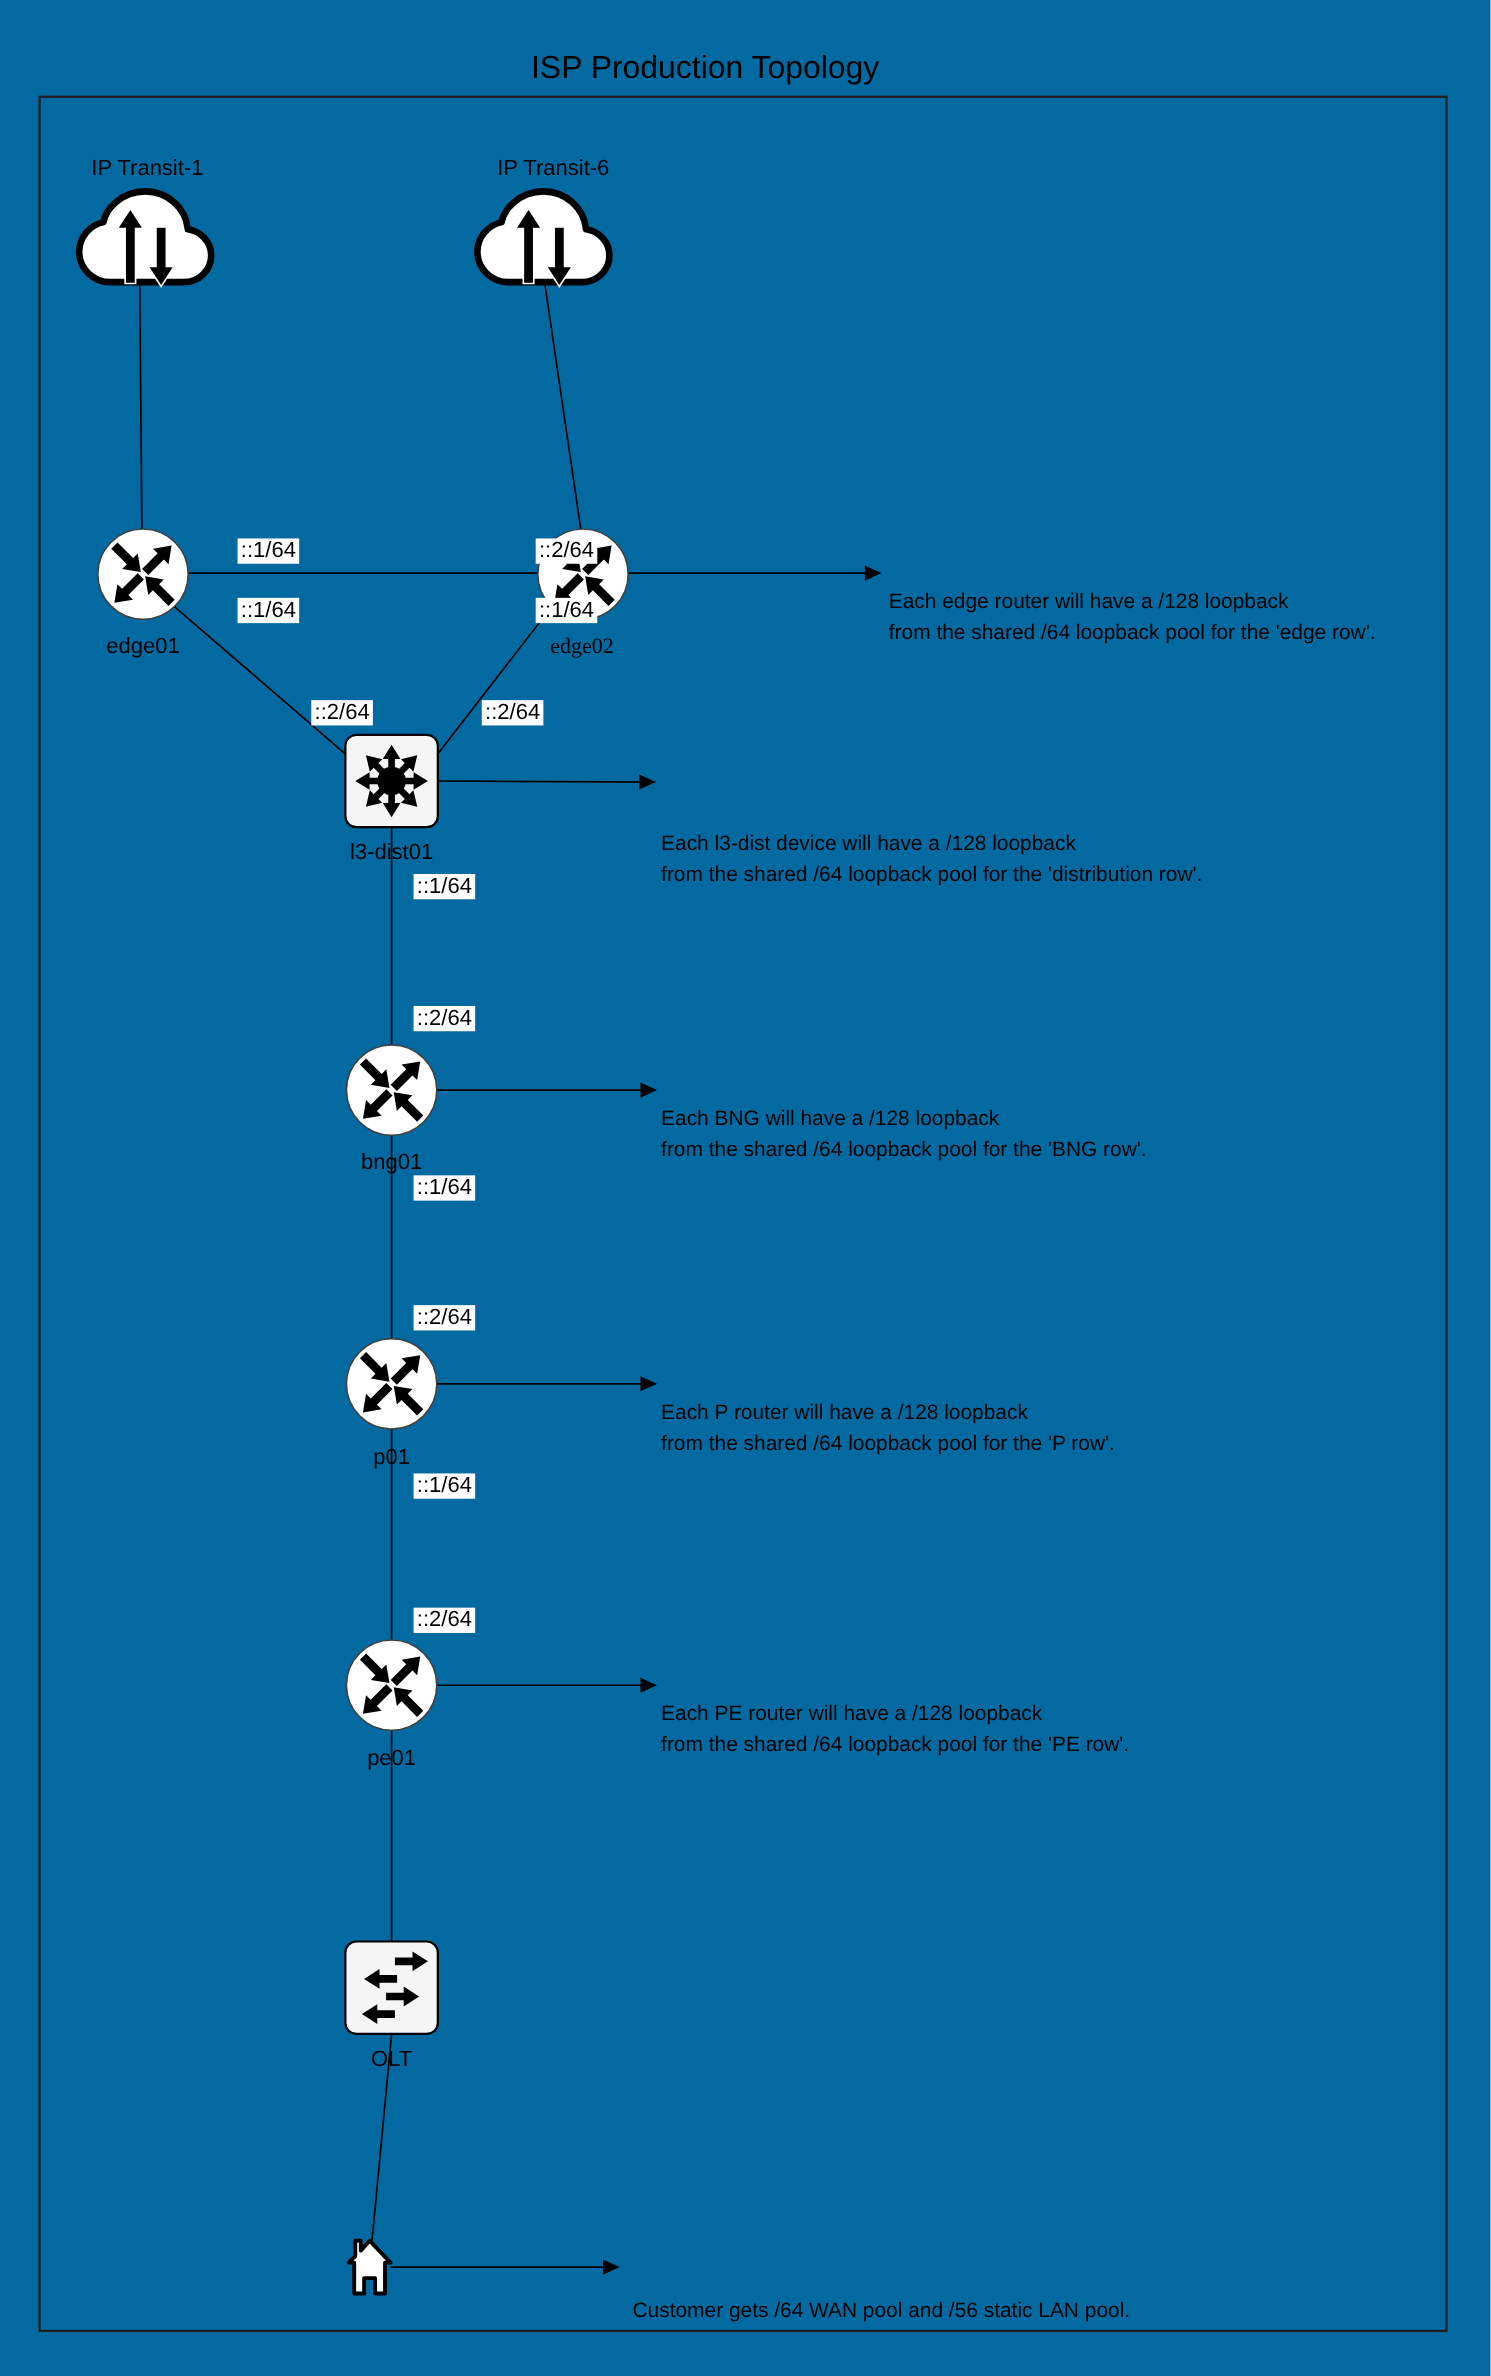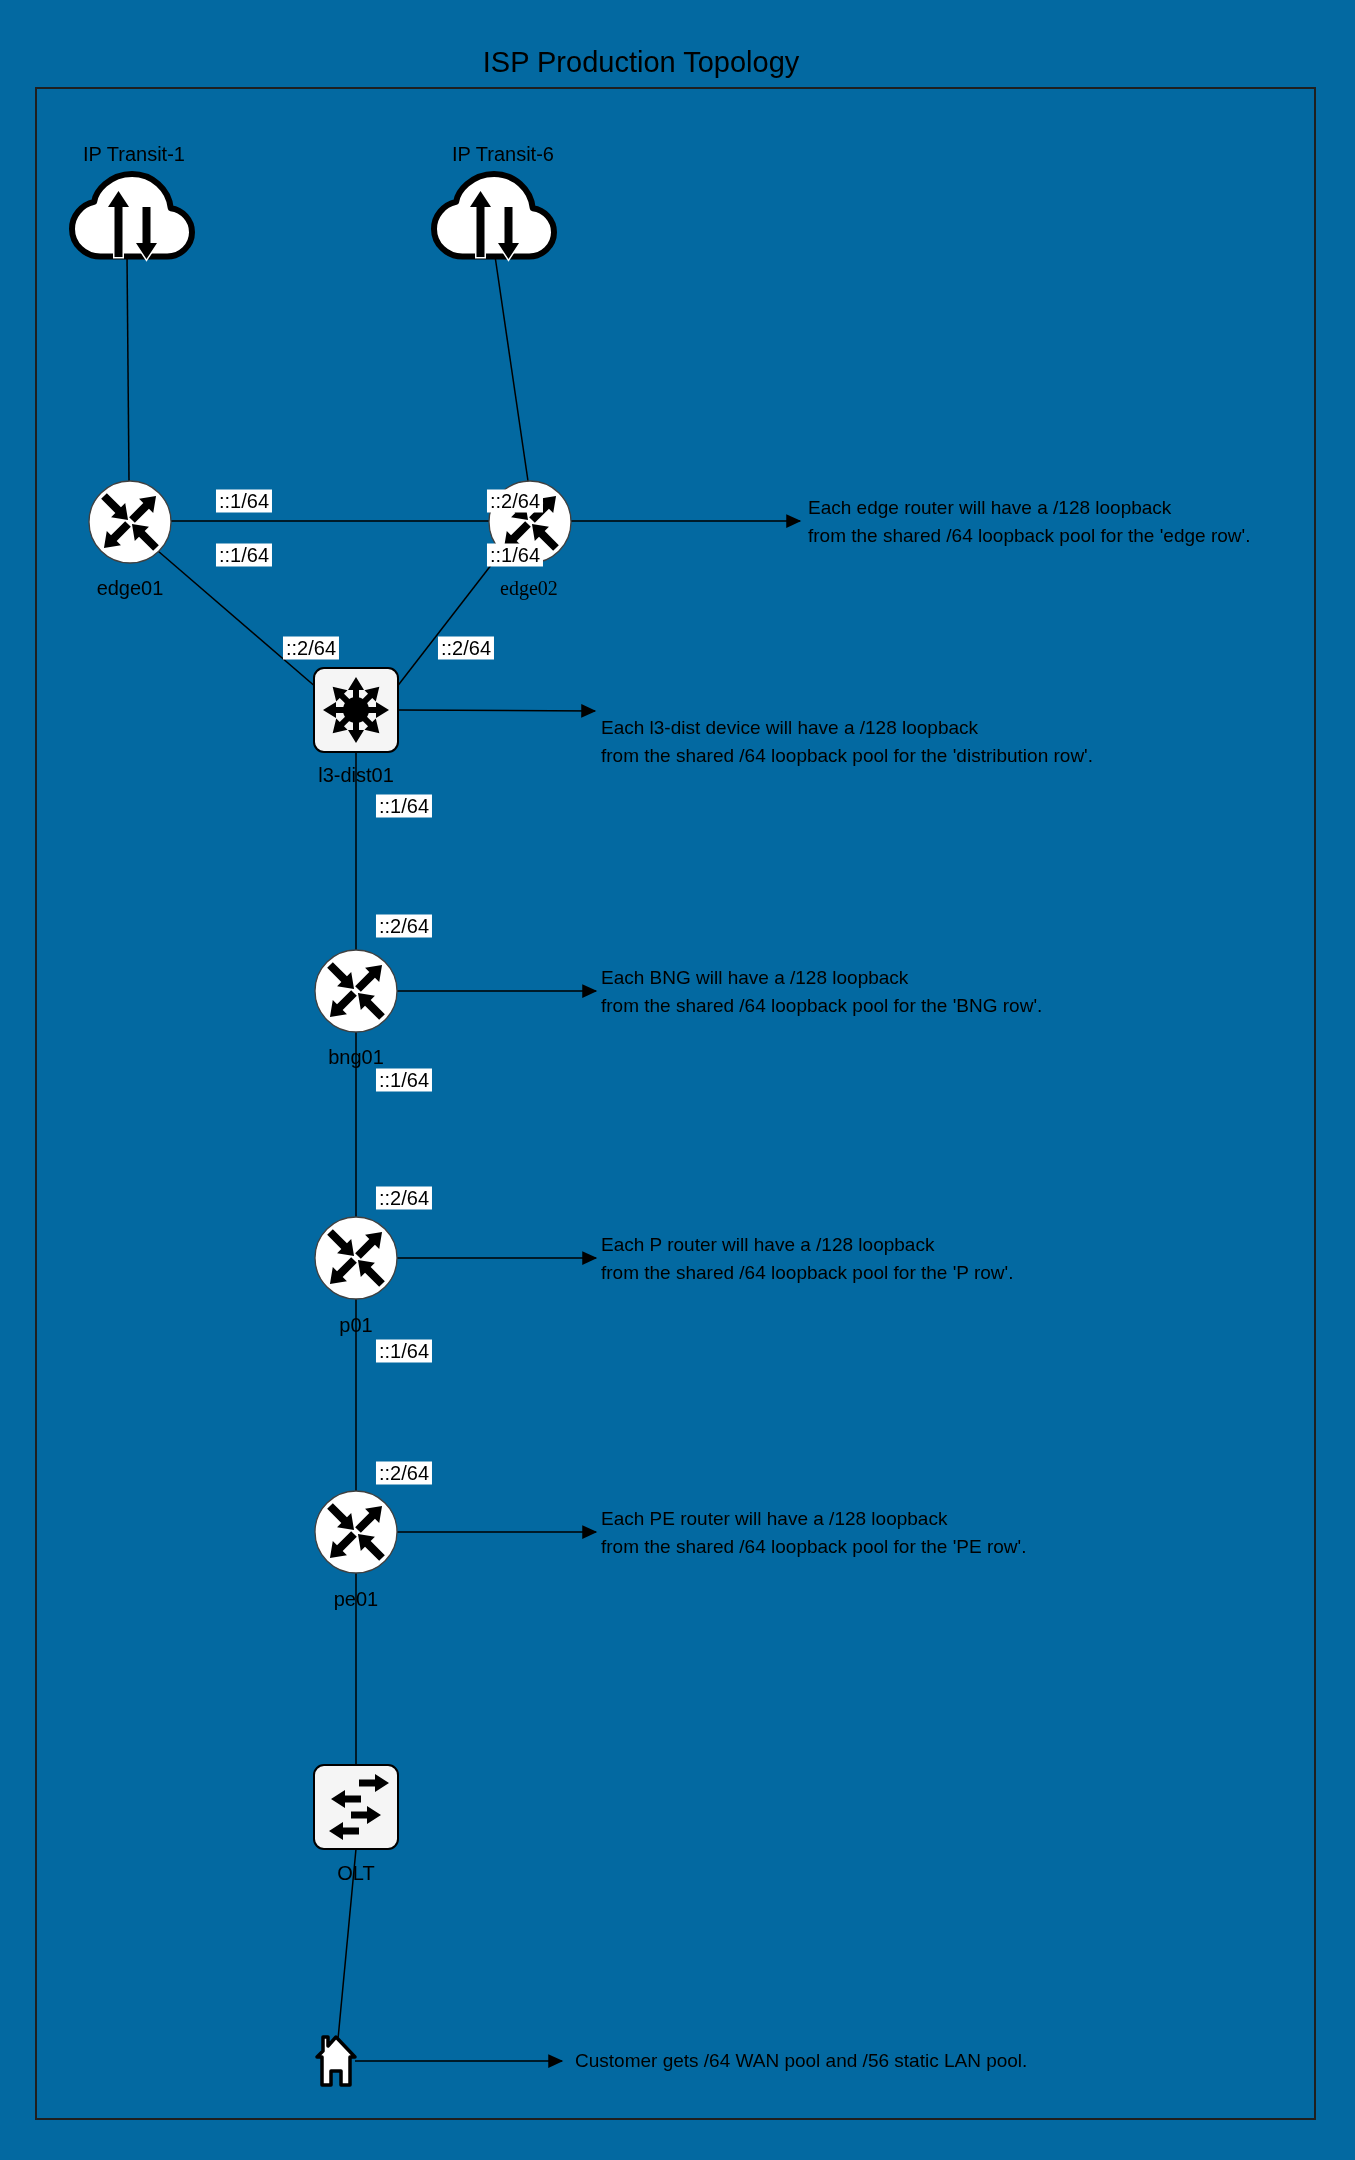--- a/index.html
+++ b/index.html
@@ -16,20 +16,21 @@
     font-size:29px; white-space:nowrap;
   }
   .lbl {
     position:absolute; transform:translate(-50%,-50%);
     font-size:20px; white-space:nowrap; line-height:1.15;
   }
   .lbl.bg { background:#ffffff; padding:0 3px;margin-left:48px; }
   .ann {
     position:absolute; font-size:19px; line-height:28px;
     white-space:pre-line;
+    margin-top:40px;
   }
   svg.layer { position:absolute; left:0; top:0; }
 </style>
 </head>
 <body>
 
 <div id="canvas">
 
   <div class="title">ISP Production Topology</div>
   <div class="frame"></div>

